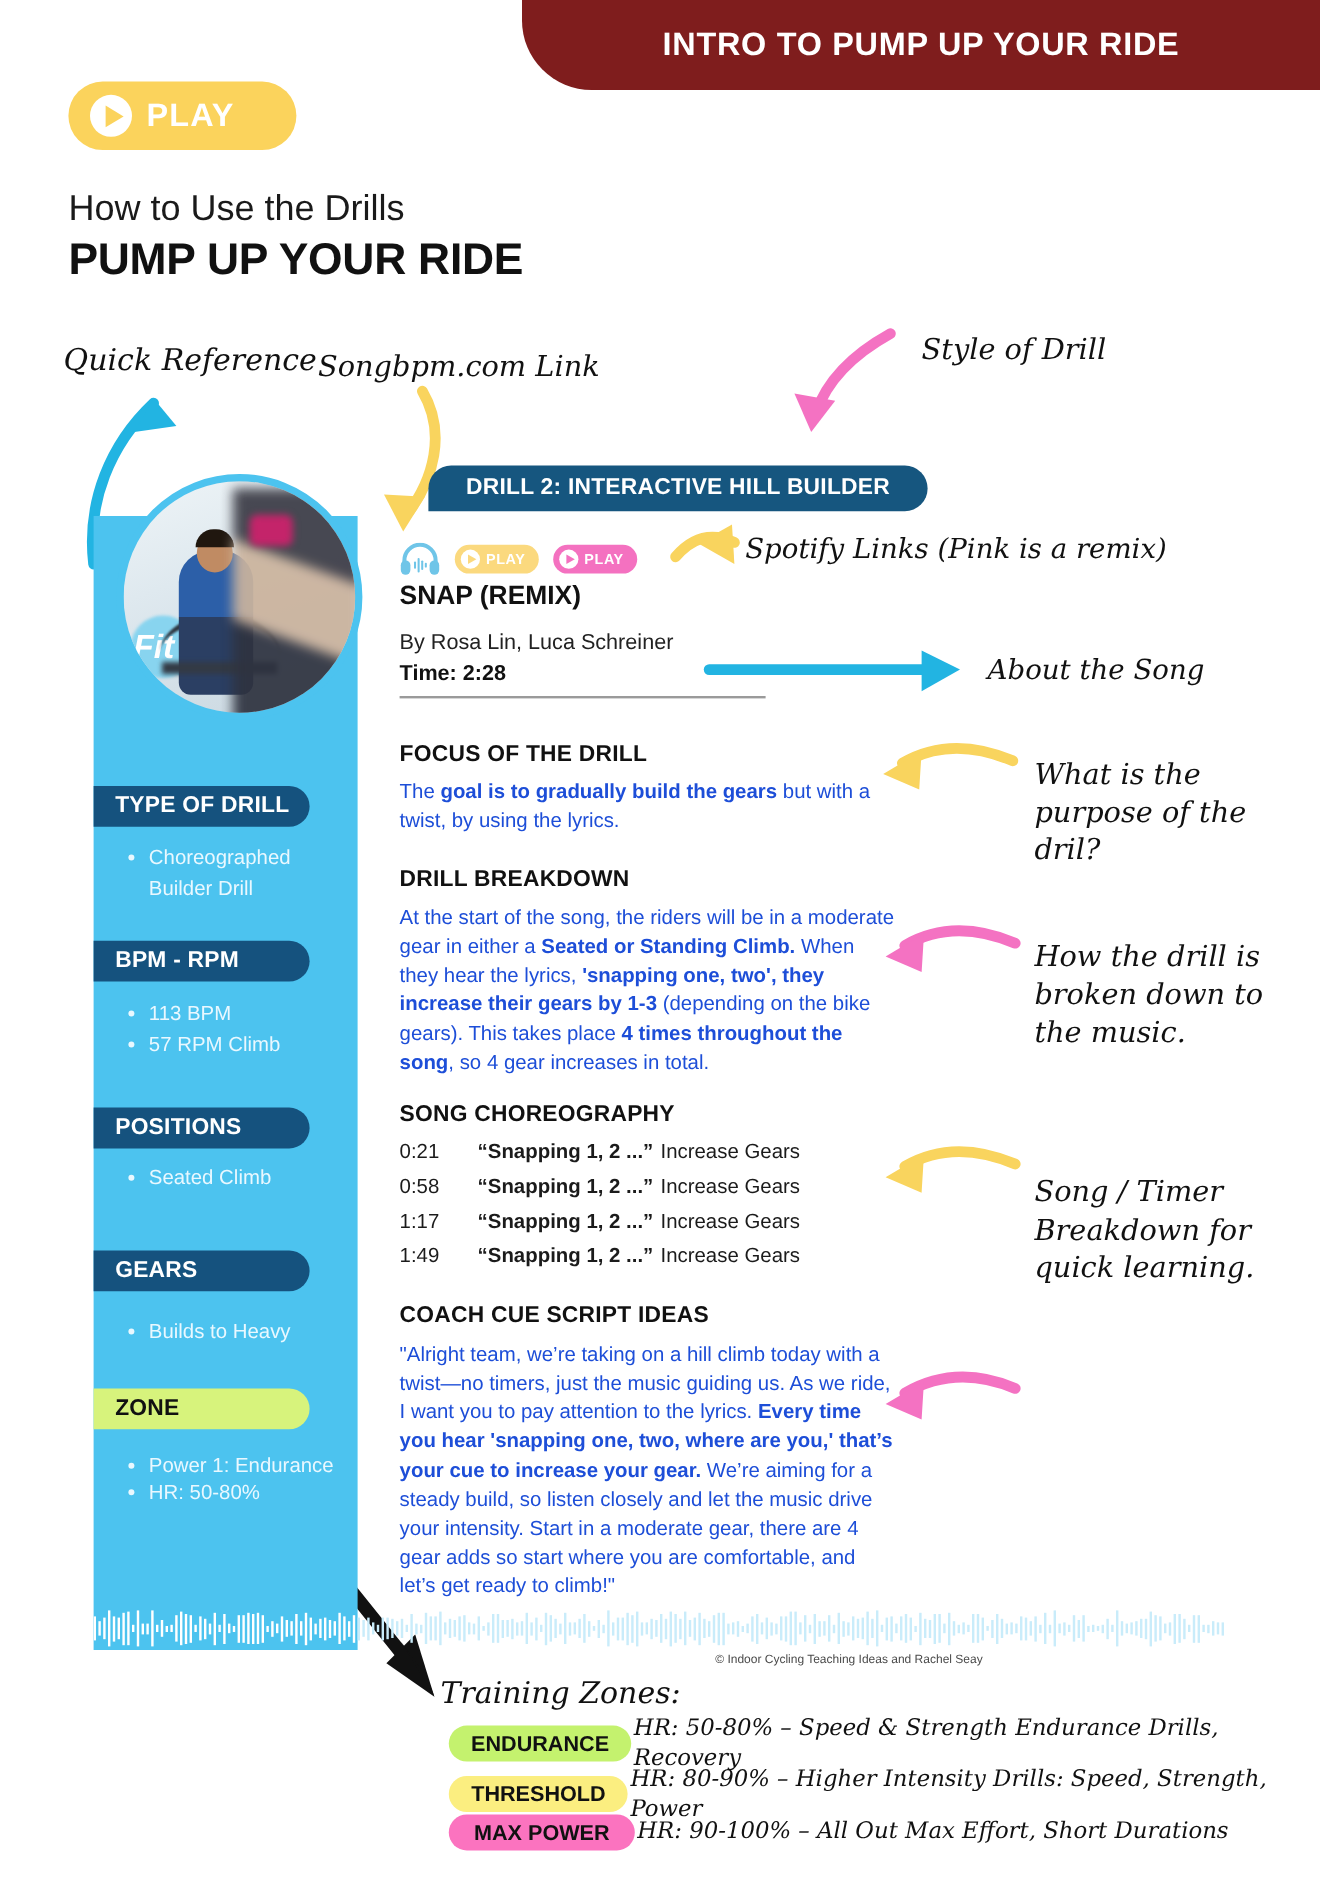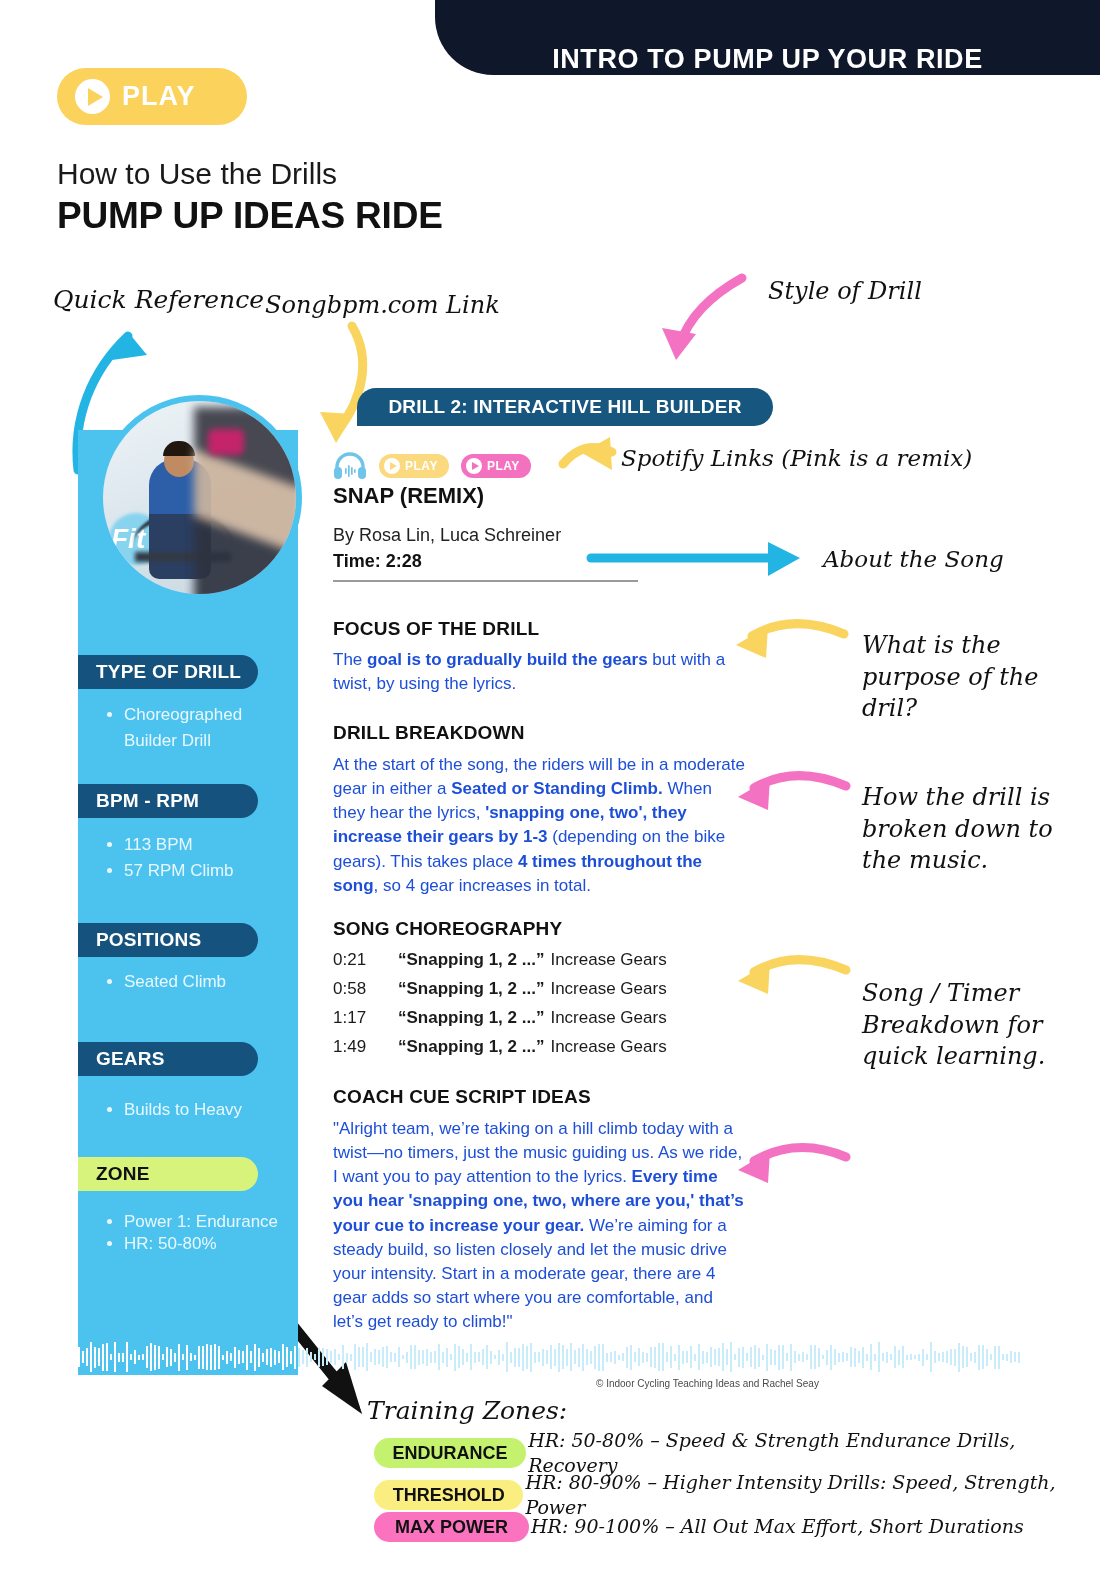--- a/index.html
+++ b/index.html
@@ -8,23 +8,23 @@
     background: #ffffff;
     font-family: "Liberation Sans", sans-serif;
     position: relative;
     overflow: hidden;
   }
   .page { position: relative; width: 1100px; height: 1571px; }
 
   
   .top-banner {
     position: absolute; left: 435px; top: 0; width: 665px; height: 75px;
-    background: #0f172a;
+    background: #7f1d1d;
     border-bottom-left-radius: 58px;
-    display: flex; align-items: flex-end; justify-content: center;
+    display: flex; align-items: center; justify-content: center;
   }
   .top-banner-text {
     color: #ffffff; font-size: 27px; font-weight: bold;
     letter-spacing: 0.6px; white-space: nowrap;
   }
 
   
   .play-pill {
     position: absolute; left: 57px; top: 68px;
     width: 190px; height: 57px;
@@ -246,21 +246,21 @@
   <div class="top-banner">
     <span class="top-banner-text">INTRO TO PUMP UP YOUR RIDE</span>
   </div>
 
   <div class="play-pill">
     <span class="circle"></span>
     <span class="lbl">PLAY</span>
   </div>
 
   <div class="sub-title">How to Use the Drills</div>
-  <div class="main-title">PUMP UP IDEAS RIDE</div>
+  <div class="main-title">PUMP UP YOUR RIDE</div>
 
   <div class="hand" style="left:53px; top:283px; font-size:25px;">Quick Reference</div>
   <div class="hand" style="left:265px; top:290px; font-size:24px;">Songbpm.com Link</div>
   <div class="hand" style="left:768px; top:276px; font-size:24px;">Style of Drill</div>
   <div class="hand" style="left:621px; top:443px; font-size:23px;">Spotify Links (Pink is a remix)</div>
   <div class="hand" style="left:823px; top:544px; font-size:23px;">About the Song</div>
   <div class="hand" style="left:862px; top:630px; font-size:24px;">What is the
 purpose of the
 dril?</div>
   <div class="hand" style="left:862px; top:782px; font-size:24px;">How the drill is

